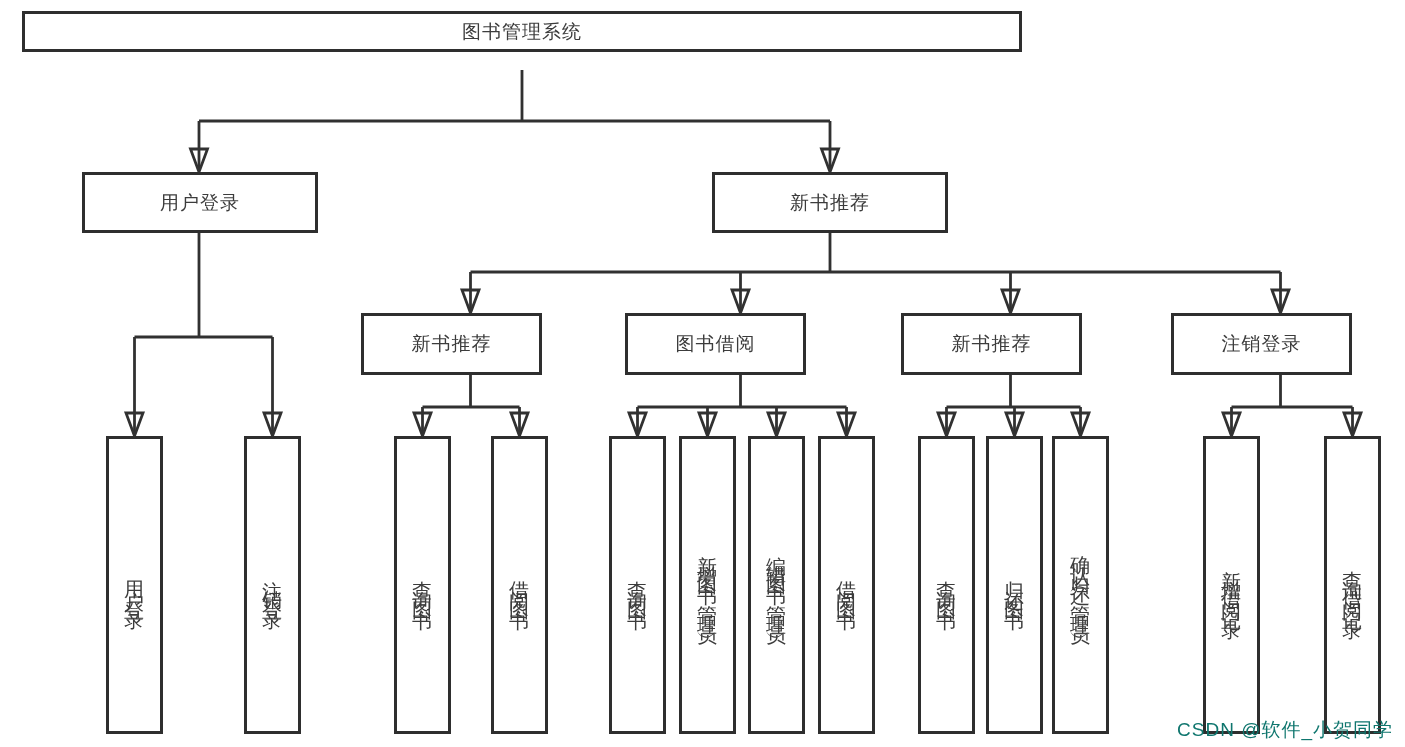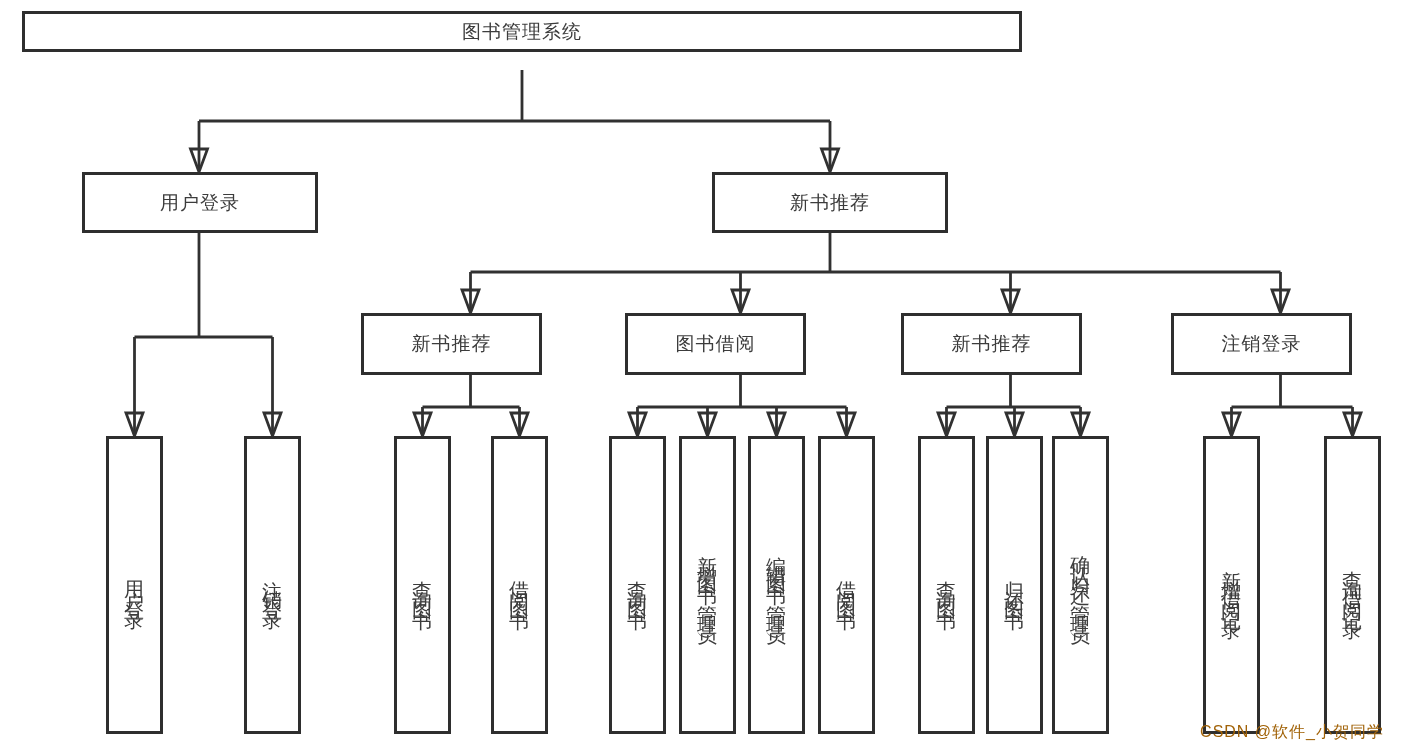--- a/index.html
+++ b/index.html
@@ -28,23 +28,23 @@
   .vtext {
     writing-mode:vertical-rl;
     text-orientation:mixed;
     font-size:20px;
     line-height:1;
     letter-spacing:10px;
     color:#3c3c3c;
   }
   .watermark {
     position:absolute;
-    right:21px; bottom:4px;
-    font-size:16px;
-    color:#a16207;
+    right:12px; bottom:4px;
+    font-size:19px;
+    color:#0f766e;
     letter-spacing:1px;
     z-index:5;
     white-space:nowrap;
   }
 </style>
 </head>
 <body>
 
 <div class="canvas">
 

